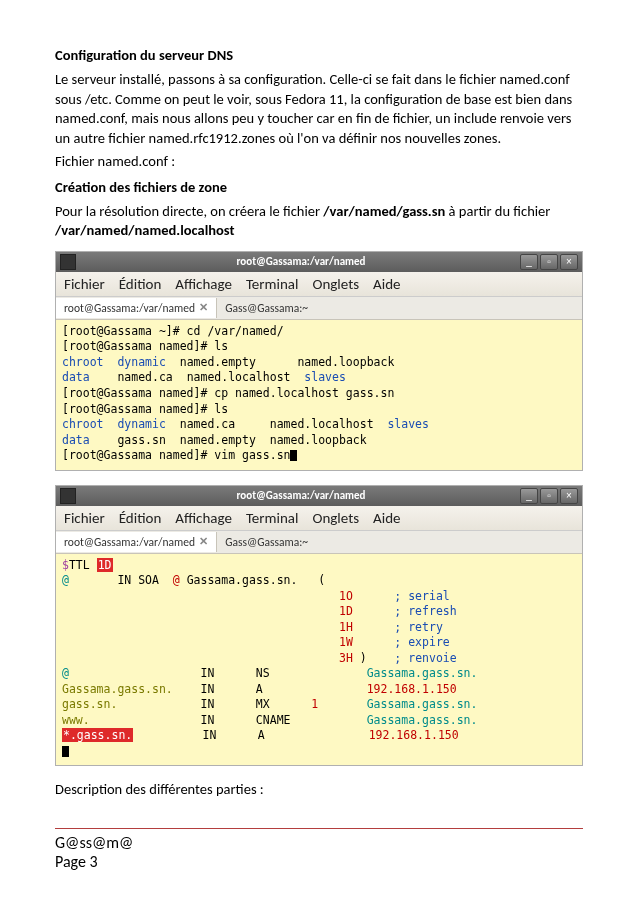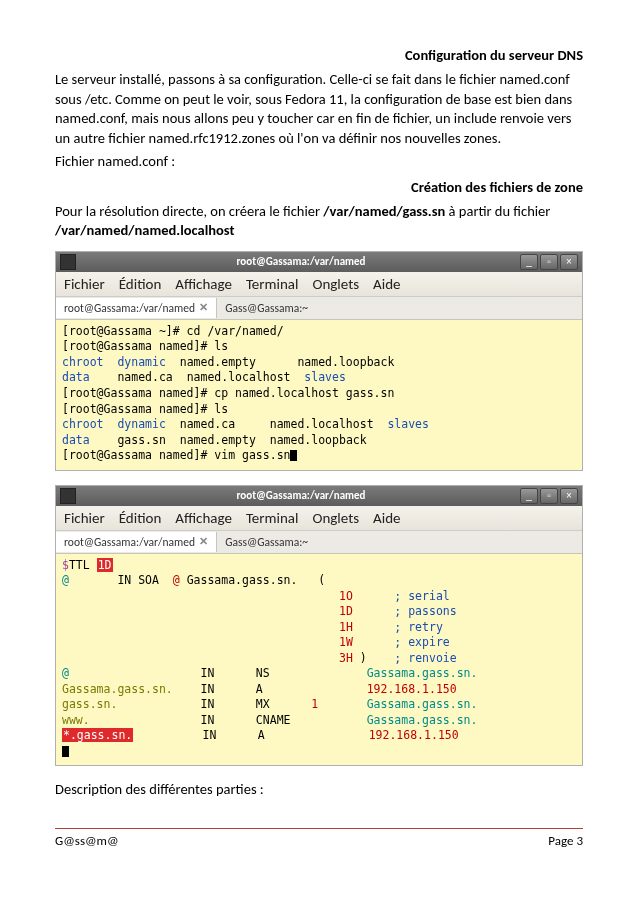--- a/index.html
+++ b/index.html
@@ -10,21 +10,21 @@
     font-size: 14.5px;
     color: #000;
     width: 638px;
   }
   .page {
     padding: 40px 55px 20px 55px;
     box-sizing: border-box;
   }
   .heading {
     font-weight: bold;
-    text-align: right;
+    text-align: left;
     margin: 6px 0 6px 0;
   }
   p { margin: 2px 0 4px 0; line-height: 1.35; }
   .bold { font-weight: bold; }
   .terminal-window {
     border: 1px solid #b0b0b0;
     margin: 10px 0 14px 0;
     font-size: 11px;
     background: #fef9c3;
   }
@@ -108,21 +108,22 @@
   ul.bullets li::before {
     content:""; position:absolute; left:-18px; top:6px;
     width:6px; height:6px; background:#000;
   }
   .footer-line {
     border-top: 1.5px solid #b33e3e;
     margin-top: 28px;
     padding-top: 4px;
     display:flex;
     justify-content: space-between;
-    font-size: 13px;
+    font-size: 16px;
+    flex-direction: column;
   }
 </style>
 </head>
 <body>
 
 <div class="page">
 
   <div class="heading">Configuration du serveur DNS</div>
   <p>Le serveur installé, passons à sa configuration. Celle-ci se fait dans le fichier named.conf sous /etc. Comme on peut le voir, sous Fedora 11, la configuration de base est bien dans named.conf, mais nous allons peu y toucher car en fin de fichier, un include renvoie vers un autre fichier named.rfc1912.zones où l'on va définir nos nouvelles zones.</p>
   <p>Fichier named.conf :</p>
@@ -195,21 +196,21 @@
         <span>root@Gassama:/var/named</span>
         <span class="tab-x">✕</span>
       </div>
       <div class="tab">
         <span>Gass@Gassama:~</span>
       </div>
     </div>
     <div class="term-body" id="term2"><span class="c-mag">$</span>TTL <span class="sel-red">1D</span>
 <span class="c-teal">@</span>       IN SOA  <span class="c-red">@</span> Gassama.gass.sn.   (
                                         <span class="c-red">1O</span><span class="c-blue">      ; serial</span>
-                                        <span class="c-red">1D</span><span class="c-blue">      ; passons</span>
+                                        <span class="c-red">1D</span><span class="c-blue">      ; refresh</span>
                                         <span class="c-red">1H</span><span class="c-blue">      ; retry</span>
                                         <span class="c-red">1W</span><span class="c-blue">      ; expire</span>
                                         <span class="c-red">3H</span> )    <span class="c-blue">; renvoie</span>
 <span class="c-teal">@</span>                   IN      NS              <span class="c-teal">Gassama.gass.sn.</span>
 <span class="c-olive">Gassama.gass.sn.</span>    IN      A               <span class="c-red">192.168.1.150</span>
 <span class="c-olive">gass.sn.</span>            IN      MX      <span class="c-red">1</span>       <span class="c-teal">Gassama.gass.sn.</span>
 <span class="c-olive">www.</span>                IN      CNAME           <span class="c-teal">Gassama.gass.sn.</span>
 <span class="sel-red">*.gass.sn.</span>          IN      A               <span class="c-red">192.168.1.150</span>
 <span class="cursor">&nbsp;</span>
 </div>

